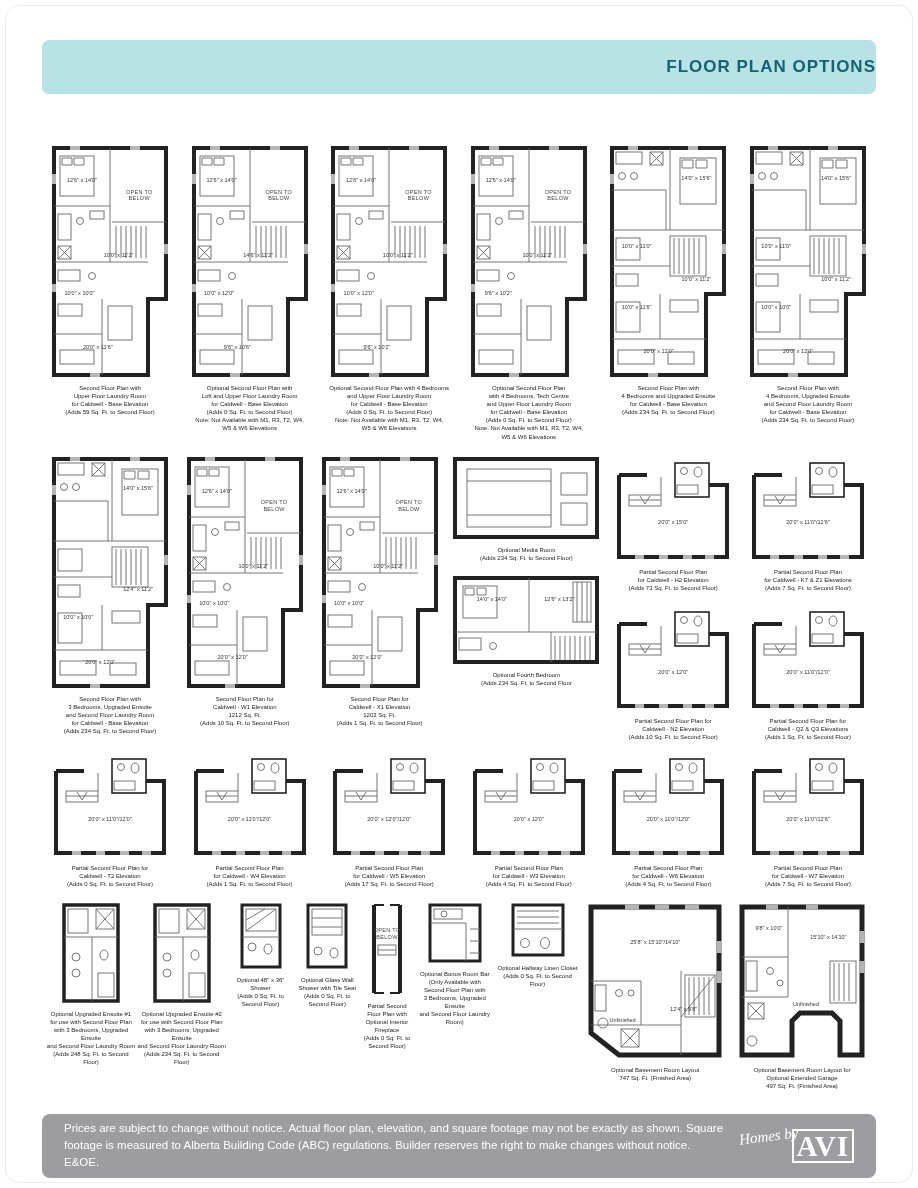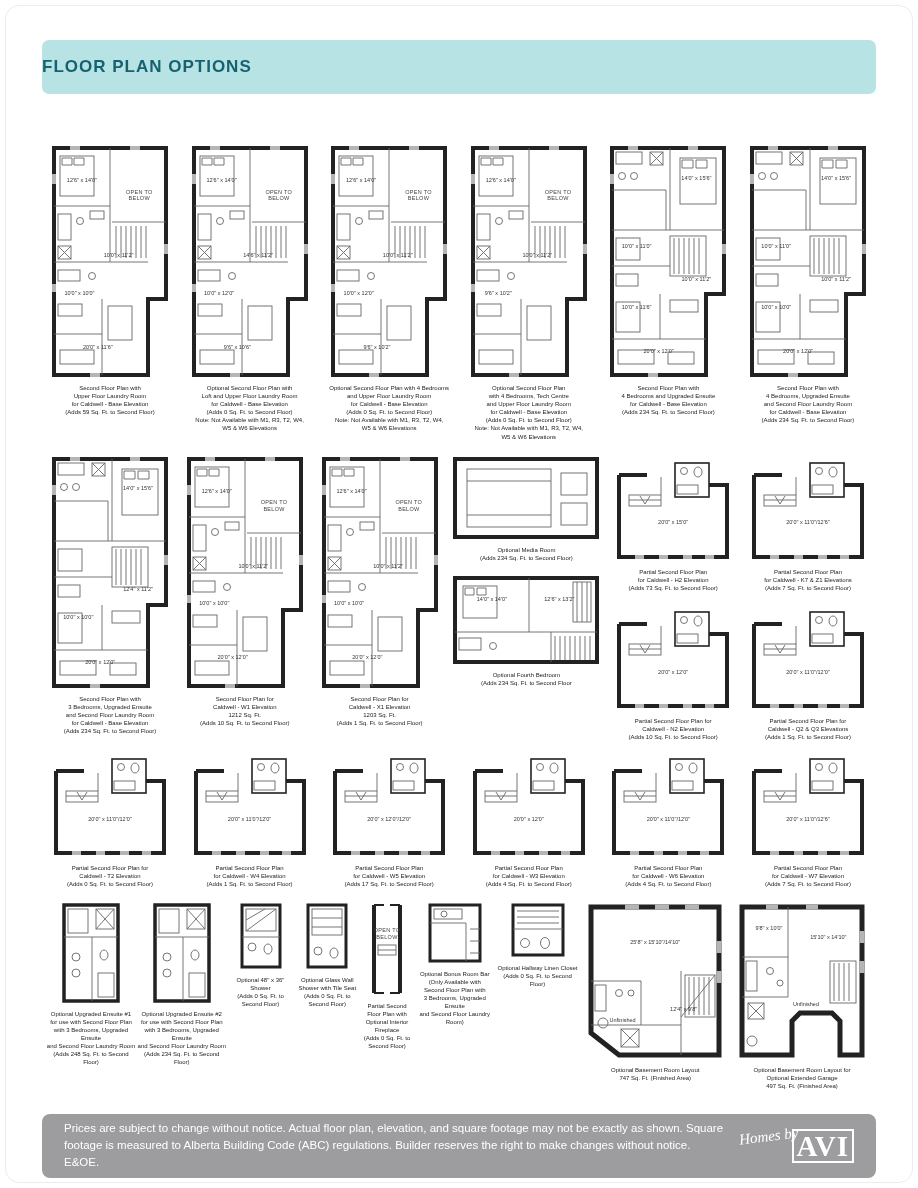--- a/index.html
+++ b/index.html
@@ -2,21 +2,21 @@
 <html><head>
 <meta charset="utf-8">
 <style>
   html,body{margin:0;padding:0;background:#fff;}
   .page{position:relative;width:918px;height:1188px;background:#fff;overflow:hidden;
         font-family:"Liberation Sans",sans-serif;}
   .page-frame{position:absolute;inset:5px;border:1px solid #ececec;border-radius:14px;pointer-events:none;}
 
   
   .header{margin:40px 42px 0;height:54px;background:#b8e3e5;border-radius:7px;
-          display:flex;align-items:center;justify-content:flex-start;}
+          display:flex;align-items:center;justify-content:flex-end;}
   .header h1{margin:0;font-size:17px;font-weight:bold;letter-spacing:1px;color:#176270;}
 
   
   .content{margin:0 46px;}
   .prow{display:flex;justify-content:space-between;align-items:flex-start;}
   .row1{margin-top:50px;}
   .row2{margin-top:14px;}
   .row3{margin-top:10px;}
   .row4{margin-top:12px;}
   .cell{display:flex;flex-direction:column;align-items:center;}

